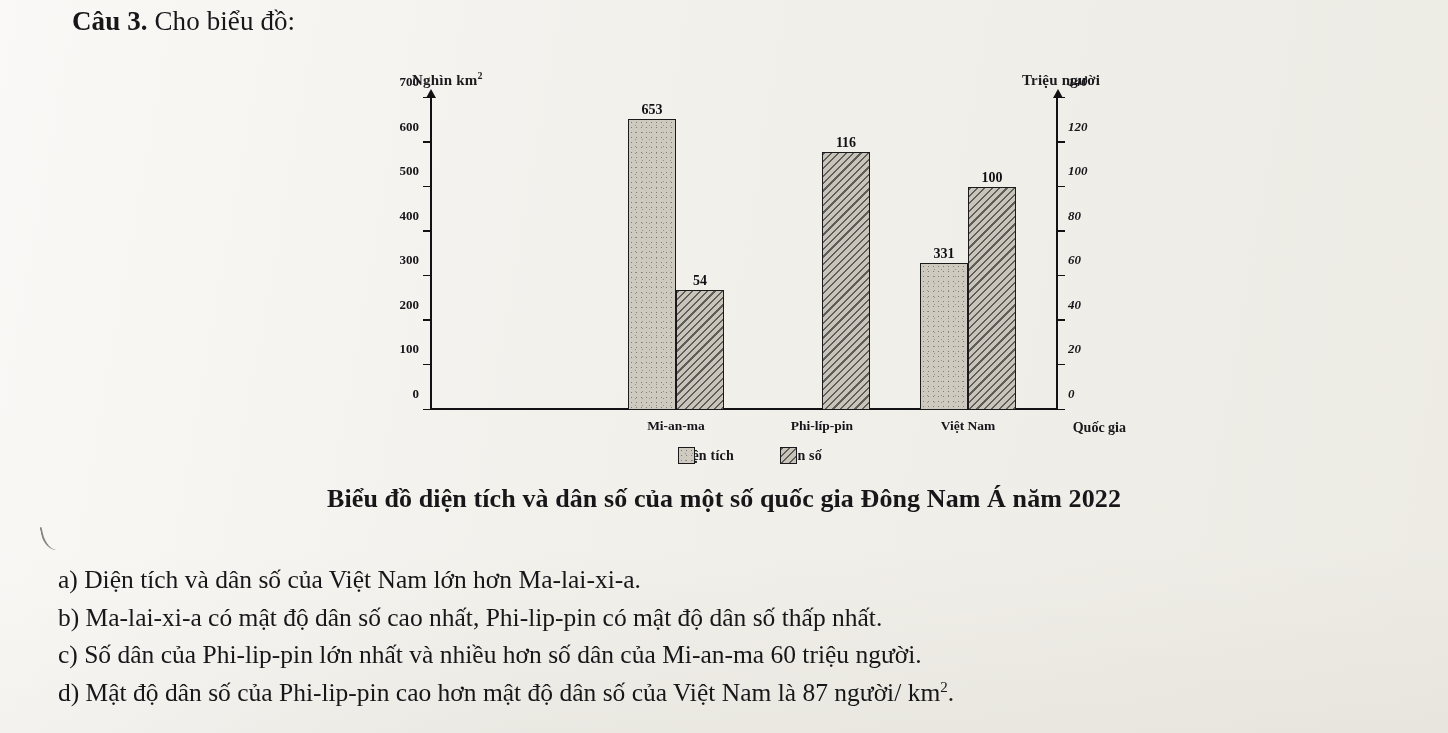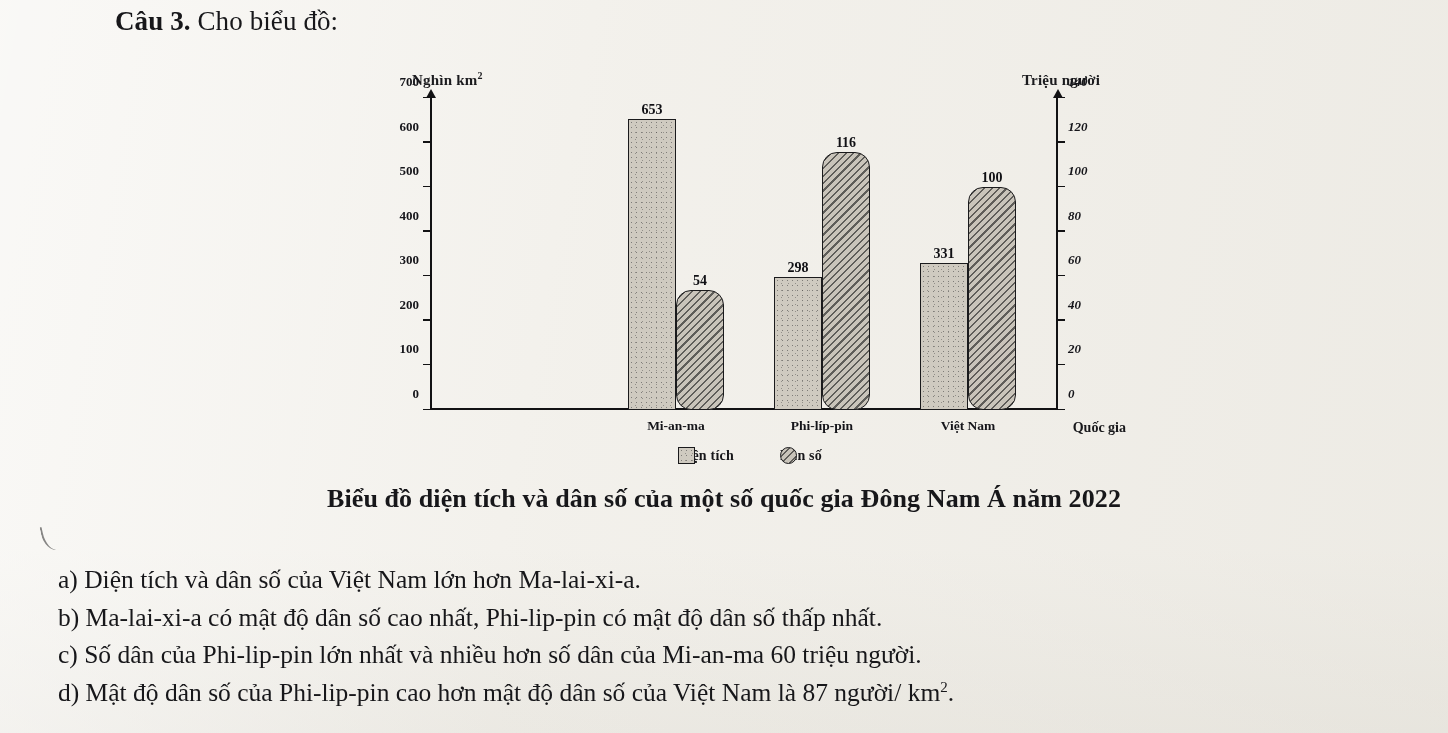--- a/index.html
+++ b/index.html
@@ -31,21 +31,20 @@
   }
   .question-head {
     position: absolute;
     left: 72px;
     top: 6px;
     font-size: 27px;
     letter-spacing: .1px;
   }
   .question-head .q-num {
     font-weight: bold;
-    margin-left: 43px;
   }
   
   .chart-wrap {
     position: absolute;
     left: 400px;
     top: 70px;
     width: 700px;
     height: 400px;
   }
   .axis-title {
@@ -137,21 +136,20 @@
   }
   .bar.pop {
     background-color: #c9c4ba;
     background-image: repeating-linear-gradient(
       135deg,
       rgba(30,30,30,.62) 0px,
       rgba(30,30,30,.62) 1.6px,
       rgba(255,255,255,0) 1.6px,
       rgba(255,255,255,0) 5.2px
     );
-    border-radius: 15px;
   }
   .bar-label {
     position: absolute;
     bottom: 100%;
     left: 50%;
     transform: translateX(-50%);
     margin-bottom: 2px;
     font-size: 14px;
     font-weight: bold;
     color: #101014;
@@ -314,23 +312,20 @@
           <div class="bar area" style="left:10px; width:48px; height:291.1px;">
             <span class="bar-label">653</span>
           </div>
           <div class="bar pop" style="left:58px; width:48px; height:120.3px;">
             <span class="bar-label">54</span>
           </div>
           <span class="cat-label" style="left:58px;">Mi-an-ma</span>
         </div>
 
         <div class="group" style="left:334px; width:120px;">
-          <div class="bar area" style="left:10px; width:48px; height:132.8px;">
-            <span class="bar-label">298</span>
-          </div>
           <div class="bar pop" style="left:58px; width:48px; height:258.5px;">
             <span class="bar-label">116</span>
           </div>
           <span class="cat-label" style="left:58px;">Phi-líp-pin</span>
         </div>
 
         <div class="group" style="left:480px; width:120px;">
           <div class="bar area" style="left:10px; width:48px; height:147.5px;">
             <span class="bar-label">331</span>
           </div>

